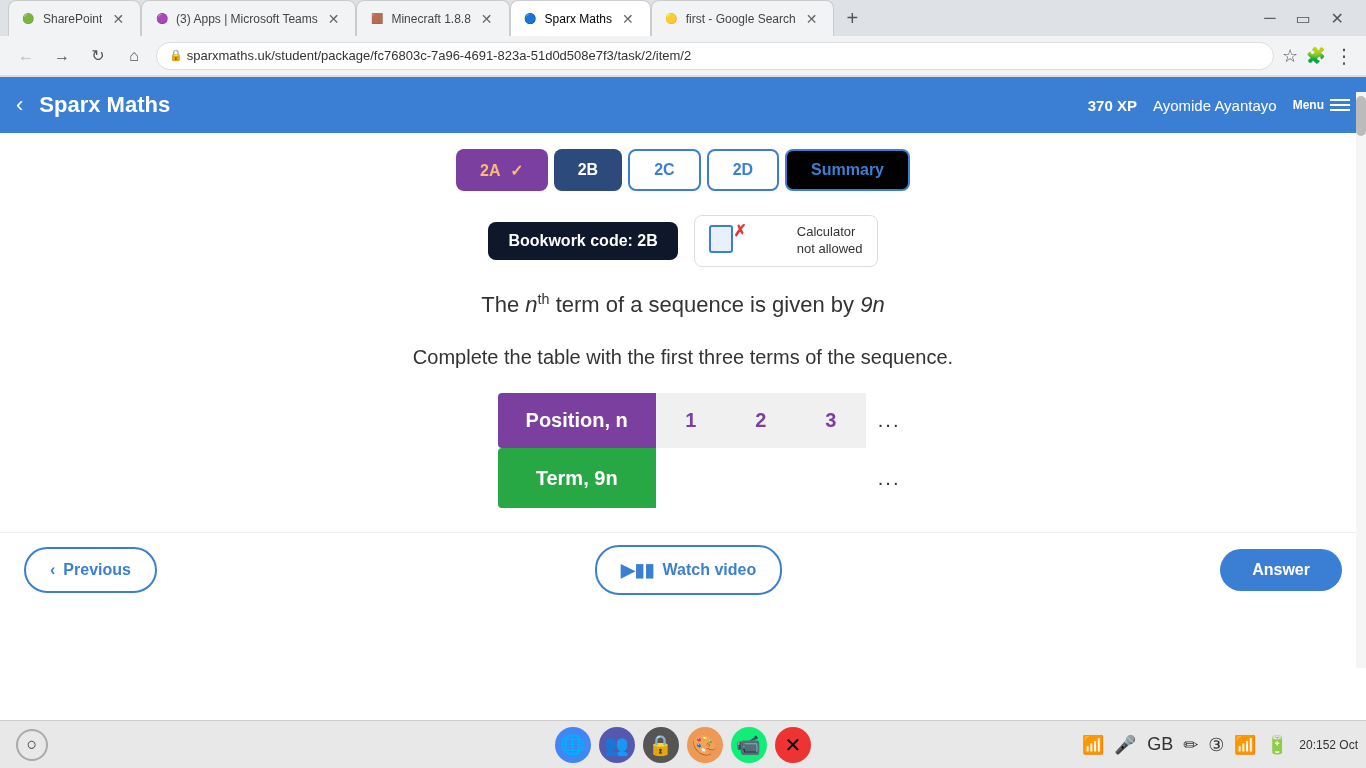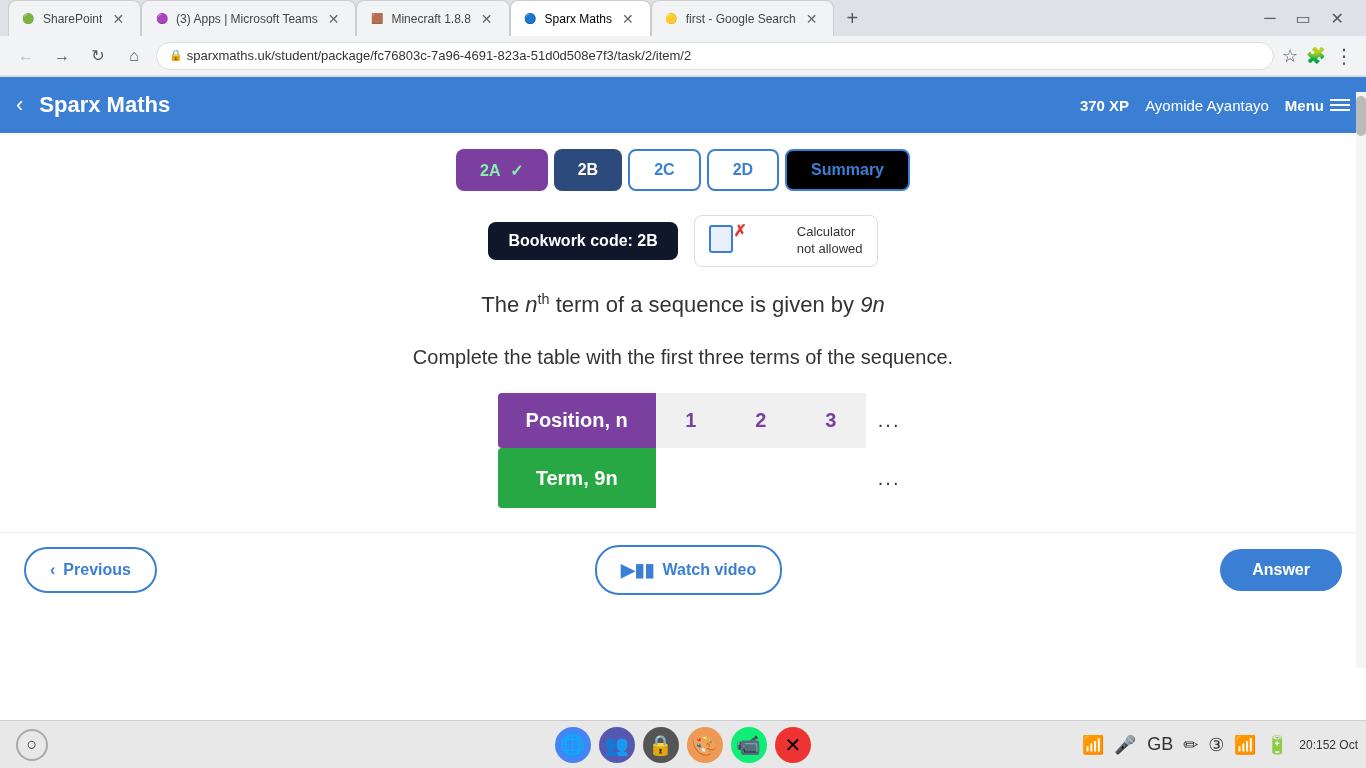--- a/index.html
+++ b/index.html
@@ -26,28 +26,28 @@
     .ext-btn { color: #555; font-size: 16px; cursor: pointer; }
     .menu-dots { color: #555; font-size: 20px; cursor: pointer; }
 
     
     .sparx-header { background: #3b7fd4; height: 56px; display: flex; align-items: center; padding: 0 16px; position: relative; }
     .back-btn { color: #fff; font-size: 22px; cursor: pointer; margin-right: 16px; }
     .sparx-logo { color: #fff; font-size: 22px; font-weight: bold; }
     .header-right { margin-left: auto; display: flex; align-items: center; gap: 16px; }
     .xp-badge { color: #fff; font-size: 15px; font-weight: bold; }
     .user-name { color: #fff; font-size: 15px; }
-    .menu-btn { color: #fff; font-size: 15px; font-weight: bold; cursor: pointer; display: flex; align-items: center; gap: 6px; }
+    .menu-btn { color: #fff; font-size: 12px; font-weight: bold; cursor: pointer; display: flex; align-items: center; gap: 6px; }
     .hamburger { display: flex; flex-direction: column; gap: 3px; cursor: pointer; }
     .hamburger span { display: block; width: 20px; height: 2px; background: #fff; }
 
     
     .task-nav { display: flex; justify-content: center; gap: 6px; padding: 16px 0 8px 0; background: #fff; }
     .task-tab { padding: 10px 24px; border-radius: 8px; font-size: 16px; font-weight: bold; cursor: pointer; border: none; }
-    .task-tab.done { background: #7b3fa0; color: #86efac; }
+    .task-tab.done { background: #7b3fa0; color: #fdba74; }
     .task-tab.active { background: #2c4a7c; color: #fff; }
     .task-tab.normal { background: #fff; color: #3b7fd4; border: 2px solid #3b7fd4; }
     .task-tab.summary { background: #000000; color: #3b7fd4; border: 2px solid #3b7fd4; }
     .check-mark { margin-left: 6px; }
 
     
     .main-content { background: #fff; padding: 16px 0 0 0; }
 
     
     .bookwork-row { display: flex; justify-content: center; align-items: center; gap: 16px; margin-bottom: 24px; }

